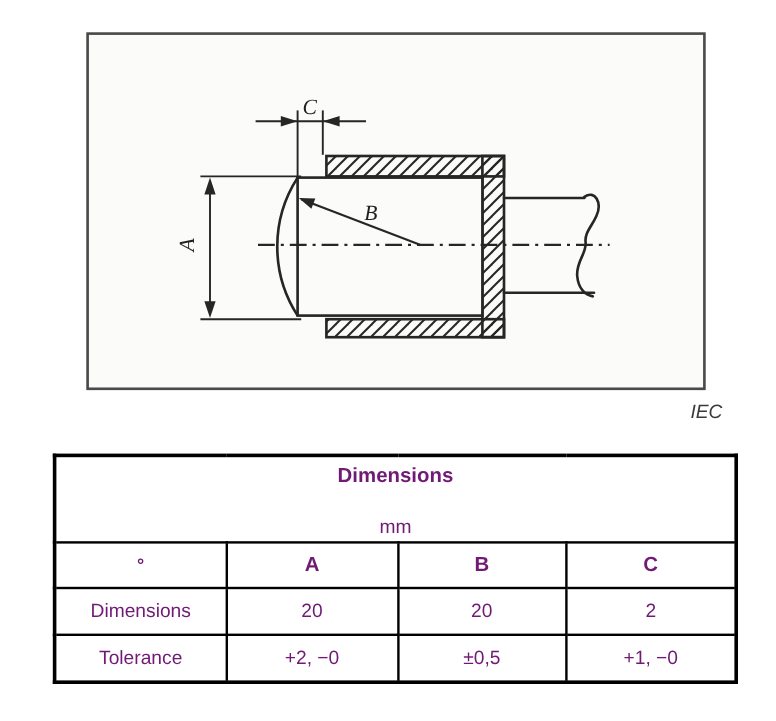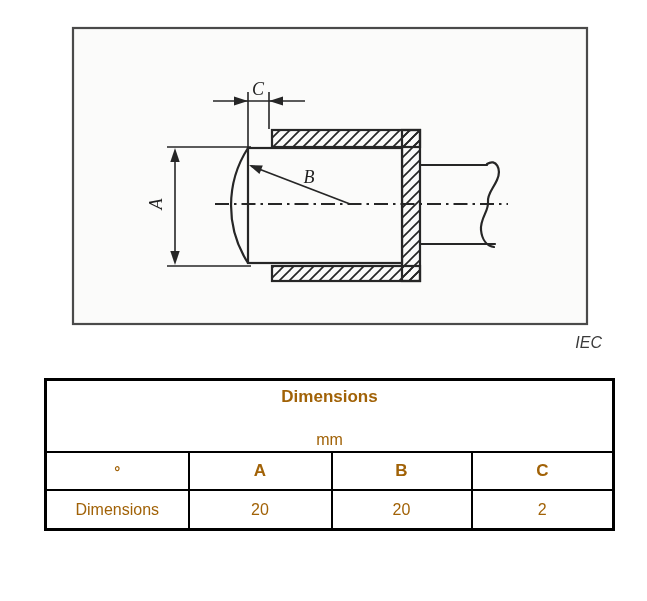--- a/index.html
+++ b/index.html
@@ -26,21 +26,21 @@
   }
   table.dims{
     position:absolute;
     left:44px;top:378px;
     width:568px;
     border-collapse:collapse;
     table-layout:fixed;
     border:3px solid #000;
     font-family:"Liberation Sans",sans-serif;
     font-size:16px;
-    color:#a16207;
+    color:#701a75;
     background:#fff;
   }
   table.dims td{
     border:2px solid #000;
     text-align:center;
     vertical-align:middle;
     padding:0;
   }
   td.hdrblock{
     border-bottom:3px solid #000;
@@ -134,16 +134,22 @@
         <td>A</td>
         <td>B</td>
         <td>C</td>
       </tr>
       <tr class="datarow">
         <td>Dimensions</td>
         <td>20</td>
         <td>20</td>
         <td>2</td>
       </tr>
+      <tr class="datarow">
+        <td>Tolerance</td>
+        <td>+2, −0</td>
+        <td>±0,5</td>
+        <td>+1, −0</td>
+      </tr>
     </tbody>
   </table>
 
 </div>
 
 </body></html>

